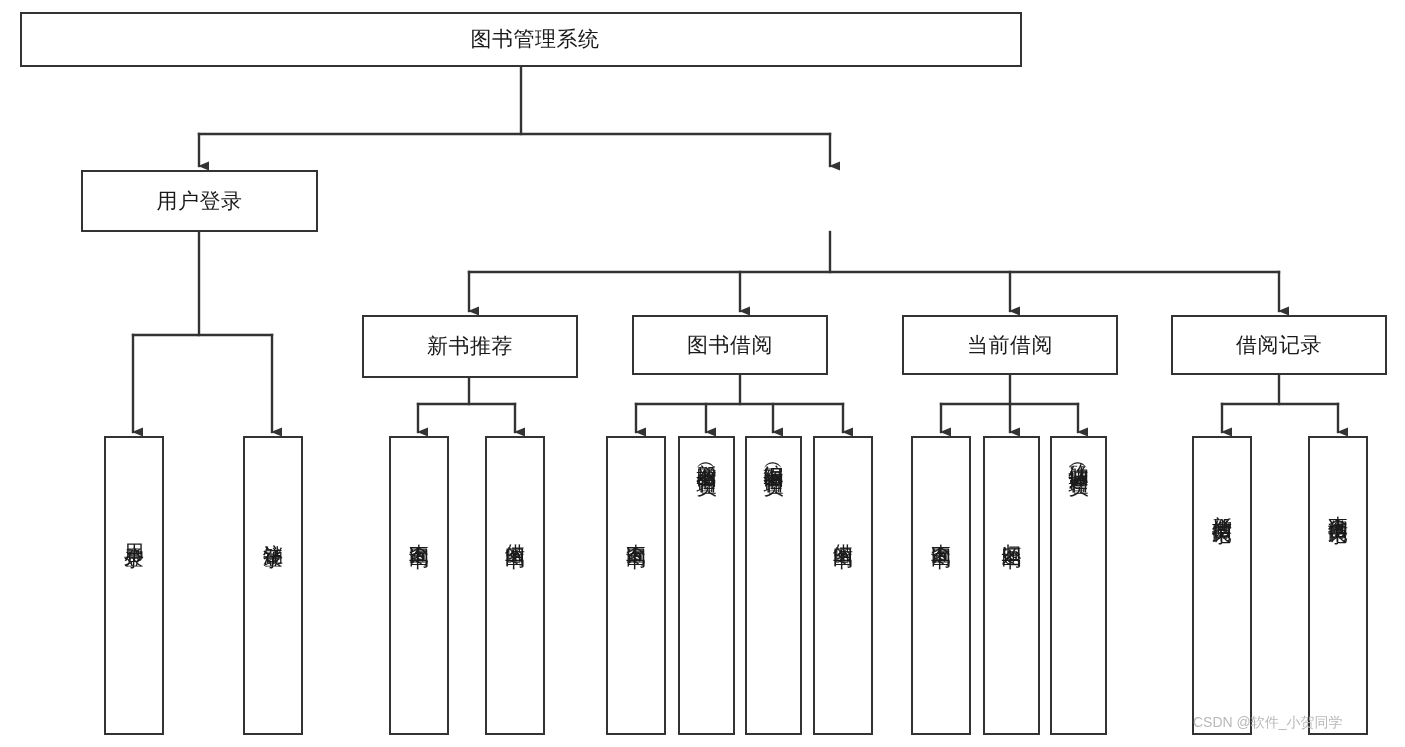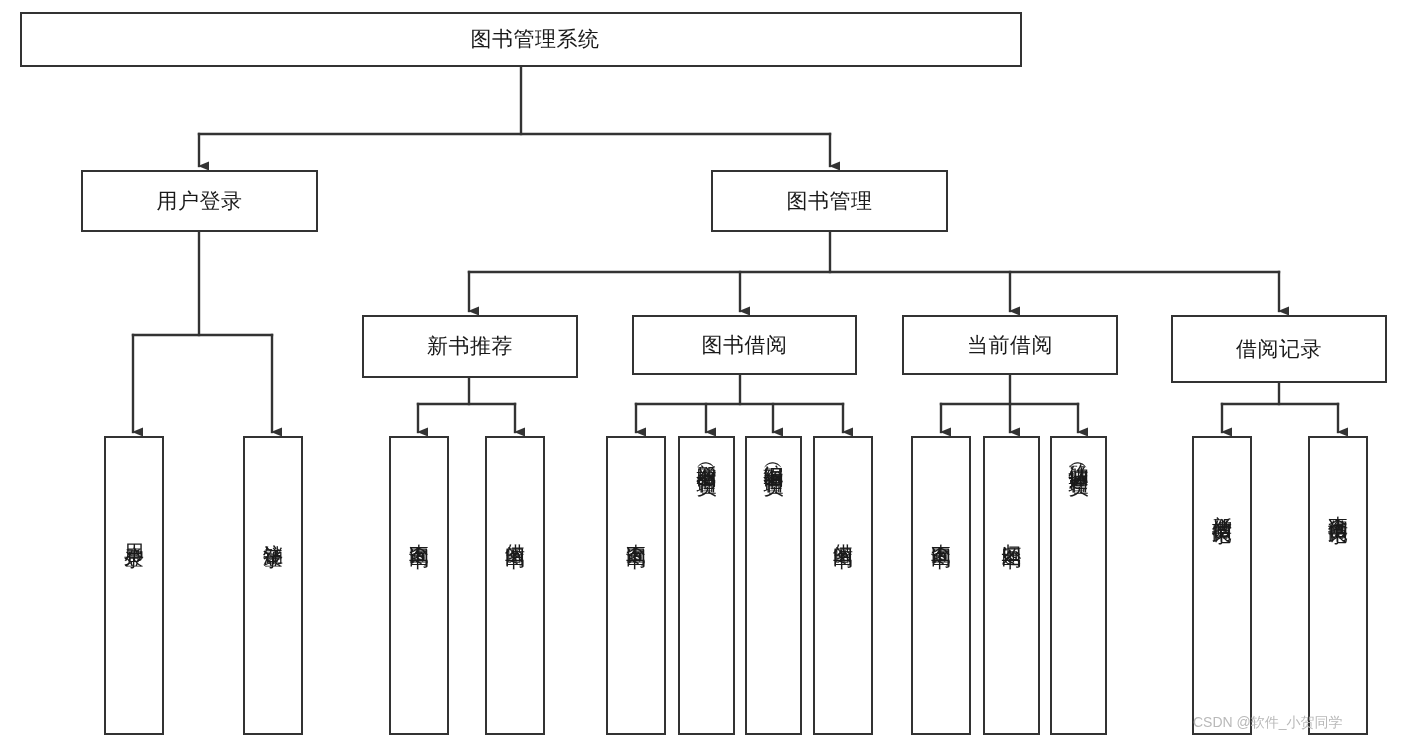--- a/index.html
+++ b/index.html
@@ -137,34 +137,31 @@
     </g>
   </svg>
 
   <div class="node node-root" style="left:20px; top:12px; width:1002px; height:55px;padding-left:28px;">
     <span class="node-label">图书管理系统</span>
   </div>
 
   <div class="node node-l2" style="left:81px; top:170px; width:237px; height:62px;">
     <span class="node-label">用户登录</span>
   </div>
-  <div class="node node-l2" style="left:711px; top:170px; width:237px; height:62px;">
-    <span class="node-label">图书管理</span>
-  </div>
 
   <div class="node node-l3" style="left:362px; top:315px; width:216px; height:63px;">
     <span class="node-label">新书推荐</span>
   </div>
-  <div class="node node-l3" style="left:632px; top:315px; width:225px; height:60px;">
+  <div class="node node-l3" style="left:632px; top:315px; width:196px; height:60px;">
     <span class="node-label">图书借阅</span>
   </div>
   <div class="node node-l3" style="left:902px; top:315px; width:216px; height:60px;align-items:center;">
     <span class="node-label">当前借阅</span>
   </div>
-  <div class="node node-l3" style="left:1171px; top:315px; width:216px; height:68px;">
+  <div class="node node-l3" style="left:1171px; top:315px; width:216px; height:60px;">
     <span class="node-label">借阅记录</span>
   </div>
 
   <div class="node node-leaf leaf-short" style="left:104px; top:436px; width:60px; height:299px;">
     <span class="node-label">用户登录</span>
   </div>
   <div class="node node-leaf leaf-short" style="left:243px; top:436px; width:60px; height:299px;">
     <span class="node-label">注销登录</span>
   </div>
 

